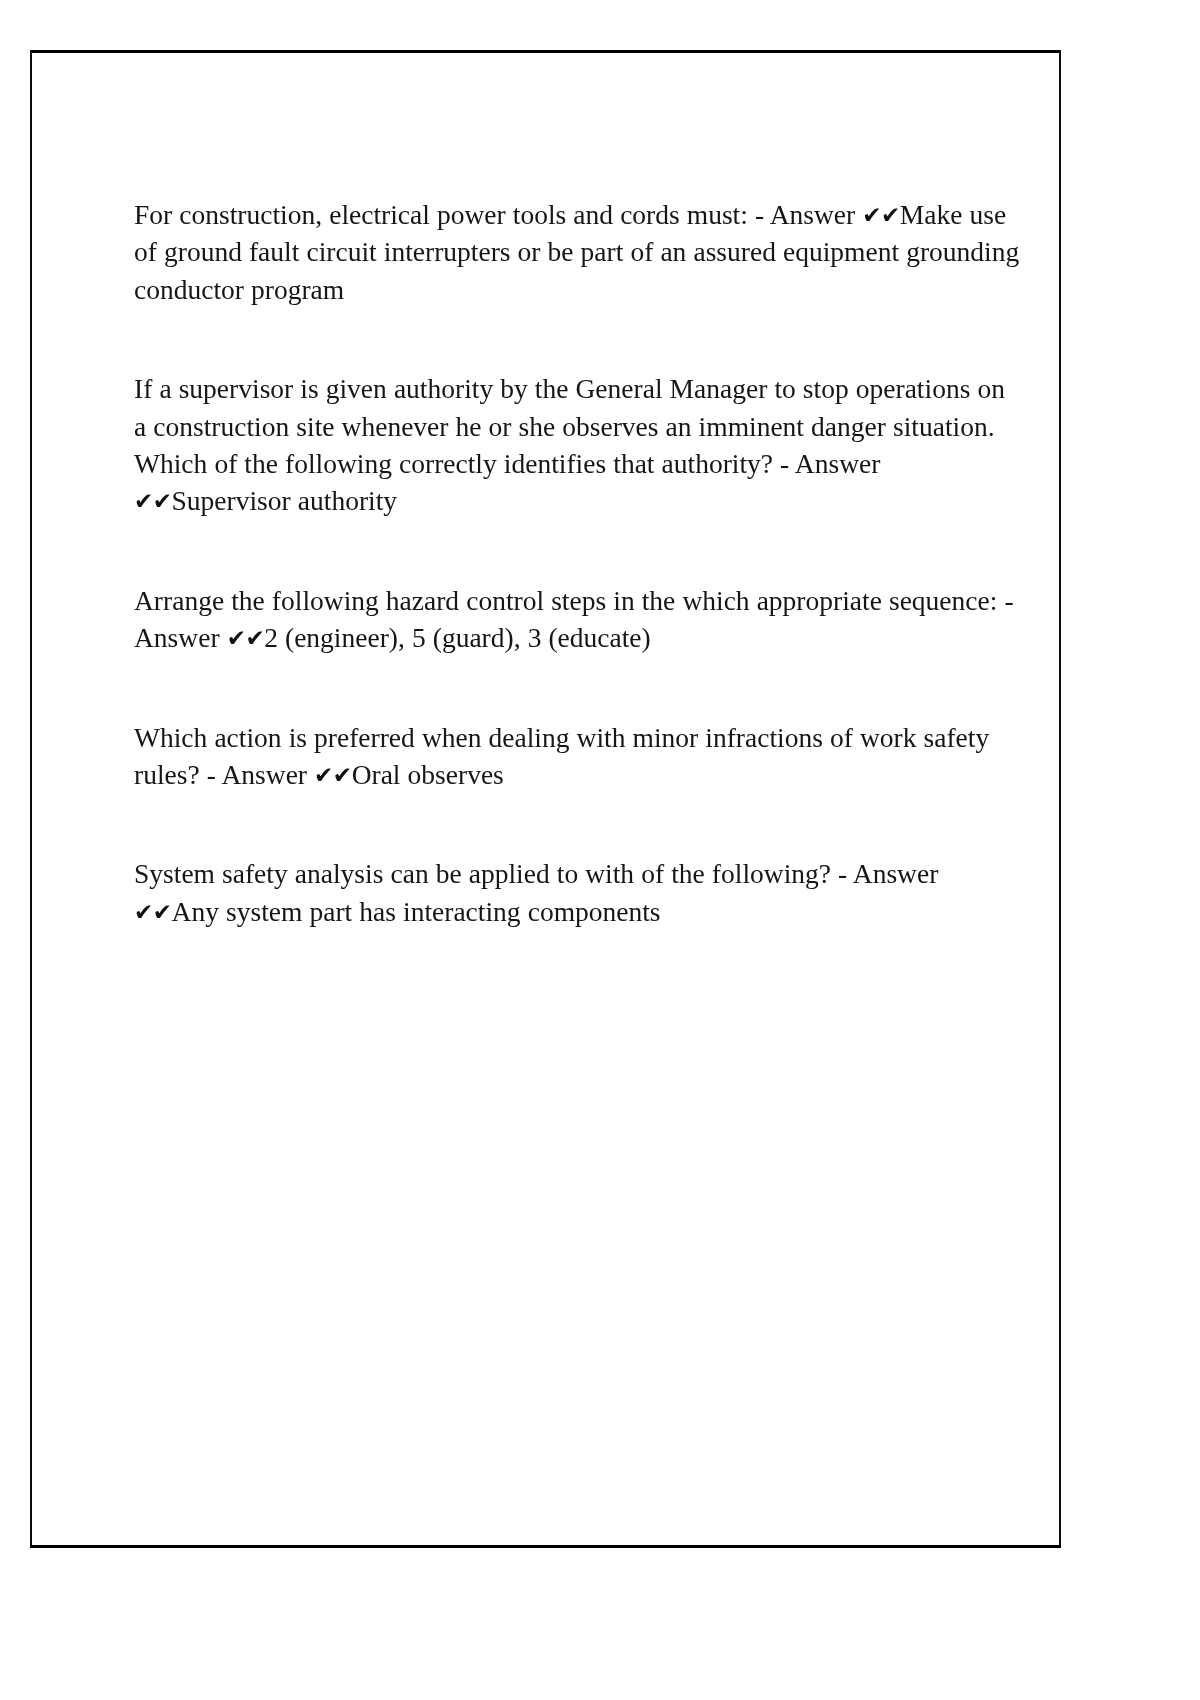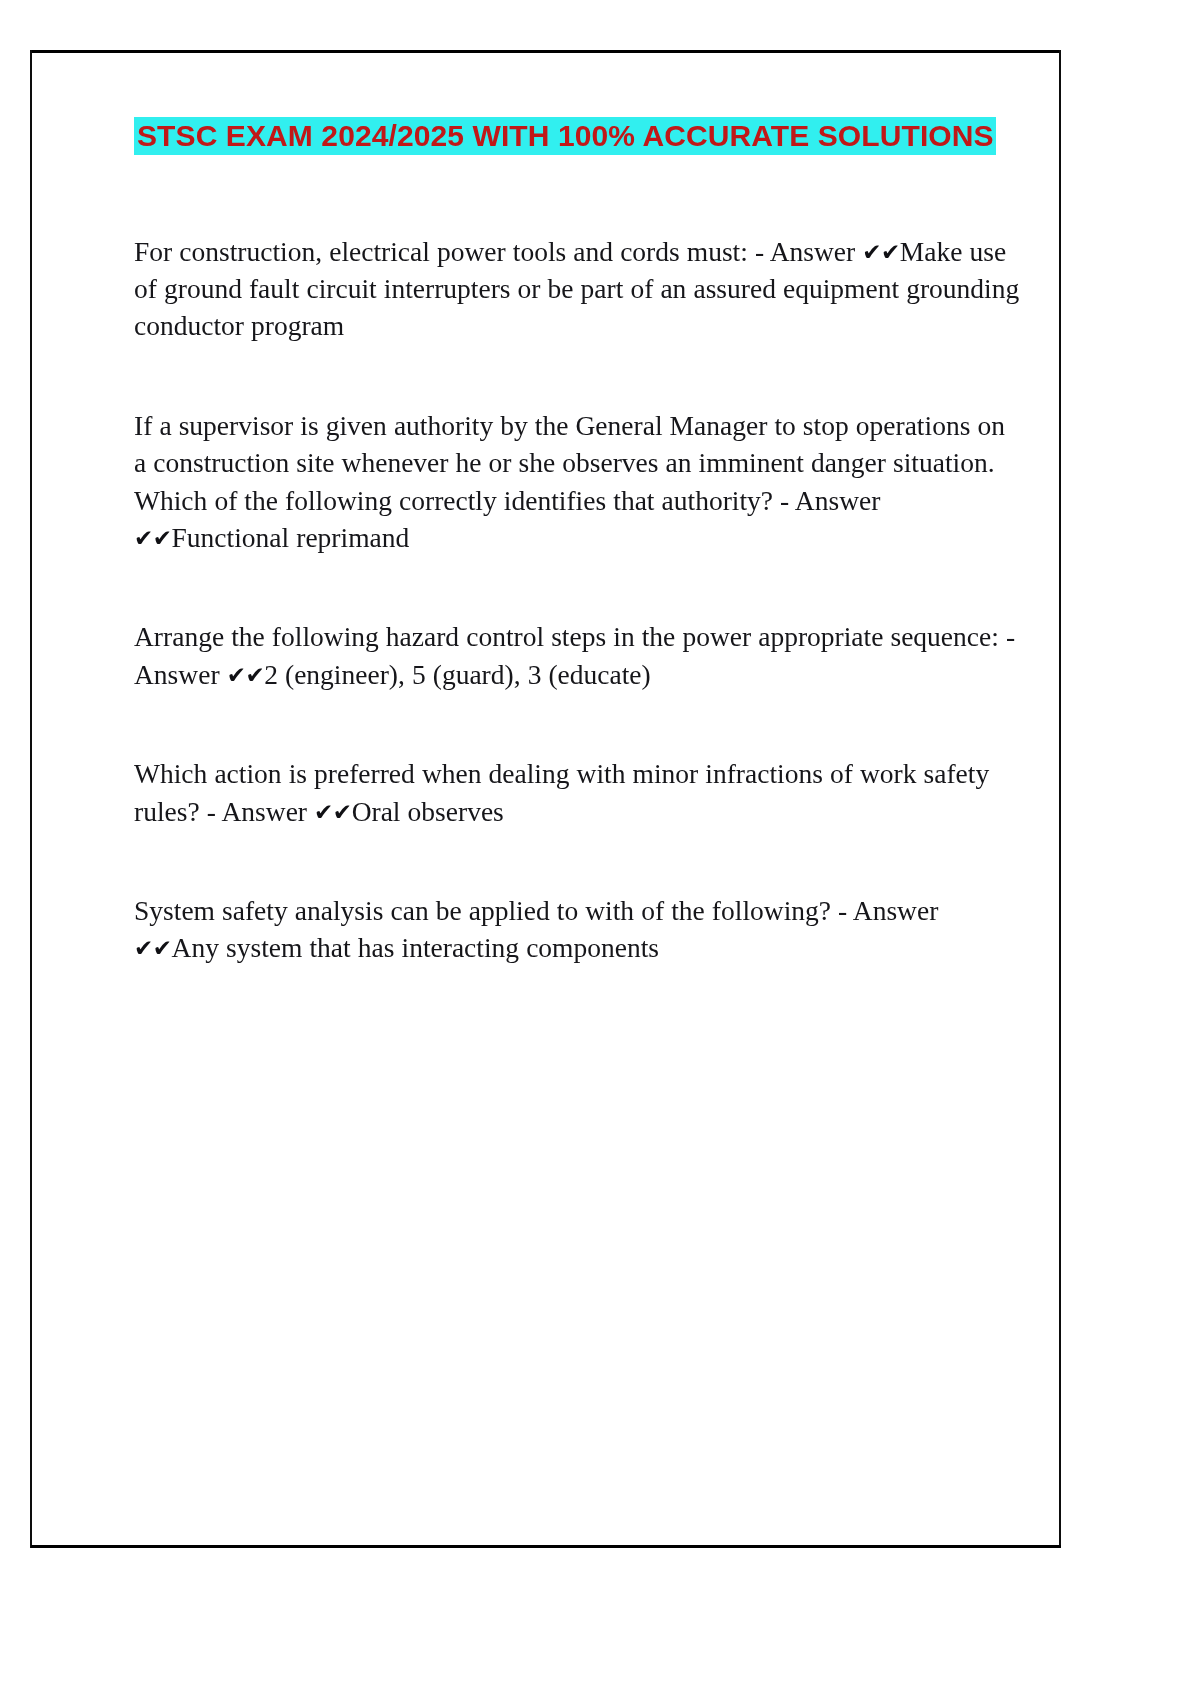--- a/index.html
+++ b/index.html
@@ -113,44 +113,41 @@
 <body>
 
 <div class="page-sheet">
 
   <div class="rule-top"></div>
   <div class="edge-left"></div>
   <div class="edge-right"></div>
 
   <div class="content">
 
-    <div class="title-wrap">
-      <span class="doc-title">STSC  EXAM 2024/2025 WITH 100% ACCURATE SOLUTIONS</span>
-    </div>
 
     <div class="qa-list">
 
       <p class="qa-item">
         <span class="qa-q">For construction, electrical power tools and cords must:</span><span class="qa-sep"> - Answer </span><span class="check-marks">✔✔</span><span class="qa-a">Make use of ground fault circuit interrupters or be part of an assured equipment grounding conductor program</span>
       </p>
 
       <p class="qa-item">
-        <span class="qa-q">If a supervisor is given authority by the General Manager to stop operations on a construction site whenever he or she observes an imminent danger situation. Which of the following correctly identifies that authority?</span><span class="qa-sep"> - Answer </span><span class="check-marks">✔✔</span><span class="qa-a">Functional reprimand</span>
+        <span class="qa-q">If a supervisor is given authority by the General Manager to stop operations on a construction site whenever he or she observes an imminent danger situation. Which of the following correctly identifies that authority?</span><span class="qa-sep"> - Answer </span><span class="check-marks">✔✔</span><span class="qa-a">Supervisor authority</span>
       </p>
 
 
       <p class="qa-item">
-        <span class="qa-q">Arrange the following hazard control steps in the power appropriate sequence:</span><span class="qa-sep"> - Answer </span><span class="check-marks">✔✔</span><span class="qa-a">2 (engineer), 5 (guard), 3 (educate)</span>
+        <span class="qa-q">Arrange the following hazard control steps in the which appropriate sequence:</span><span class="qa-sep"> - Answer </span><span class="check-marks">✔✔</span><span class="qa-a">2 (engineer), 5 (guard), 3 (educate)</span>
       </p>
 
       <p class="qa-item">
         <span class="qa-q">Which action is preferred when dealing with minor infractions of work safety rules?</span><span class="qa-sep"> - Answer </span><span class="check-marks">✔✔</span><span class="qa-a">Oral observes</span>
       </p>
 
       <p class="qa-item">
-        <span class="qa-q">System safety analysis can be applied to with of the following?</span><span class="qa-sep"> - Answer </span><span class="check-marks">✔✔</span><span class="qa-a">Any system that has interacting components</span>
+        <span class="qa-q">System safety analysis can be applied to with of the following?</span><span class="qa-sep"> - Answer </span><span class="check-marks">✔✔</span><span class="qa-a">Any system part has interacting components</span>
       </p>
 
     </div>
   </div>
 
   <div class="rule-bottom"></div>
 </div>
 
 </body></html>

